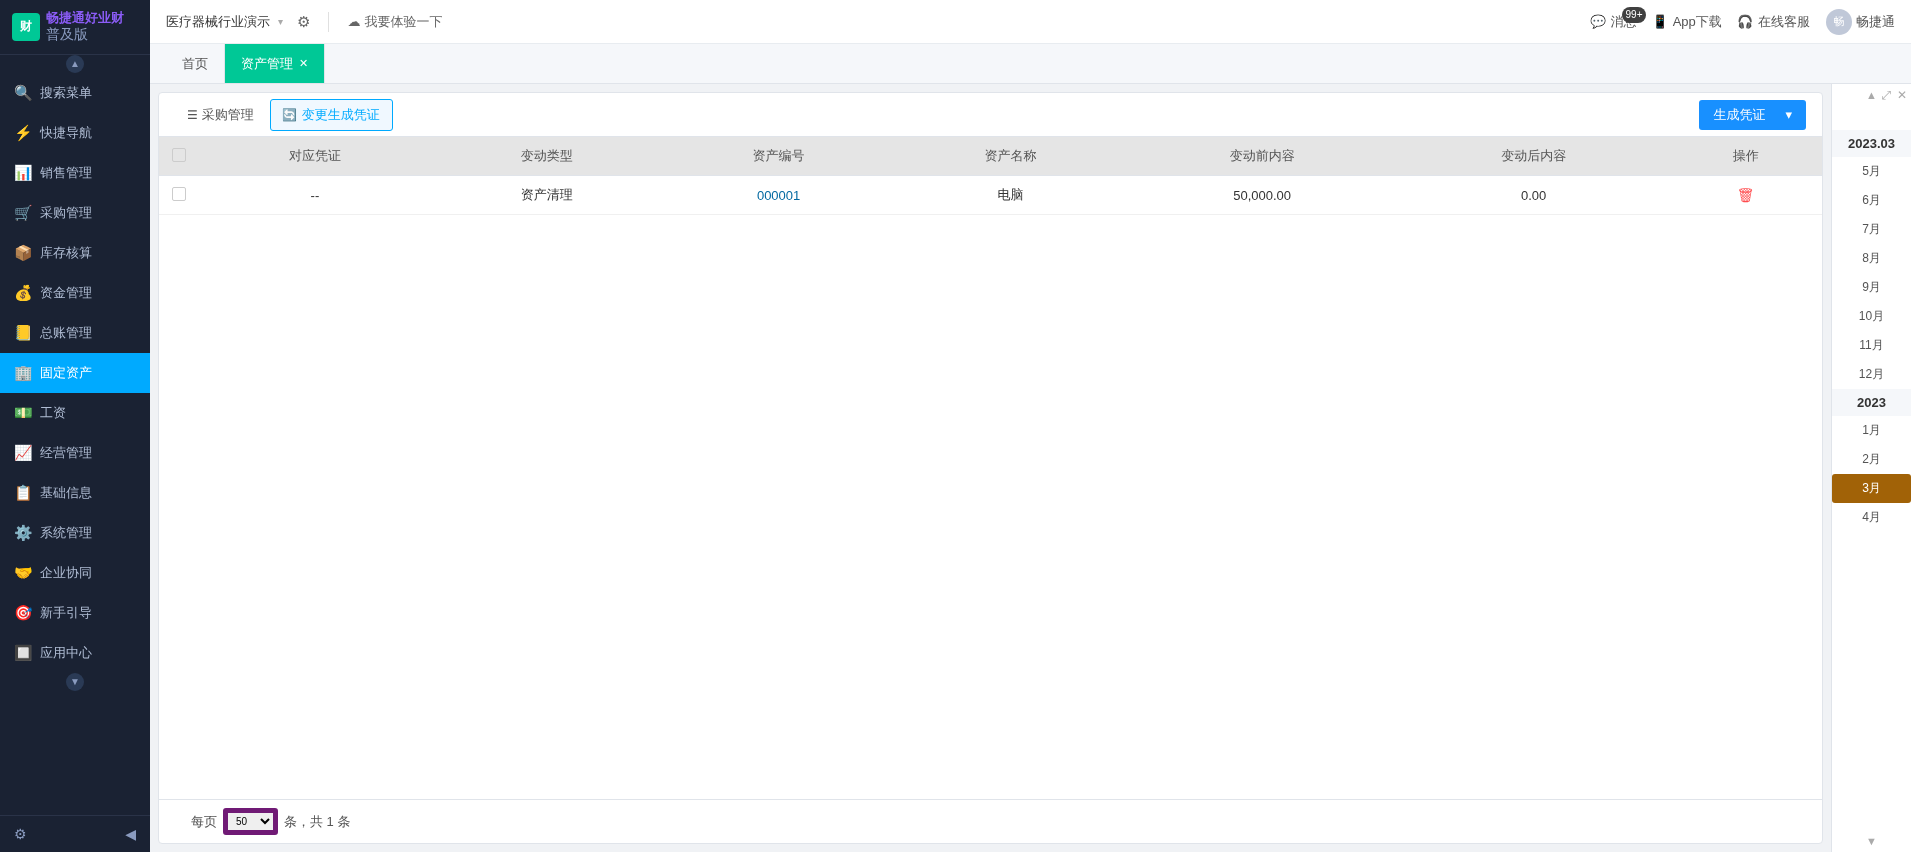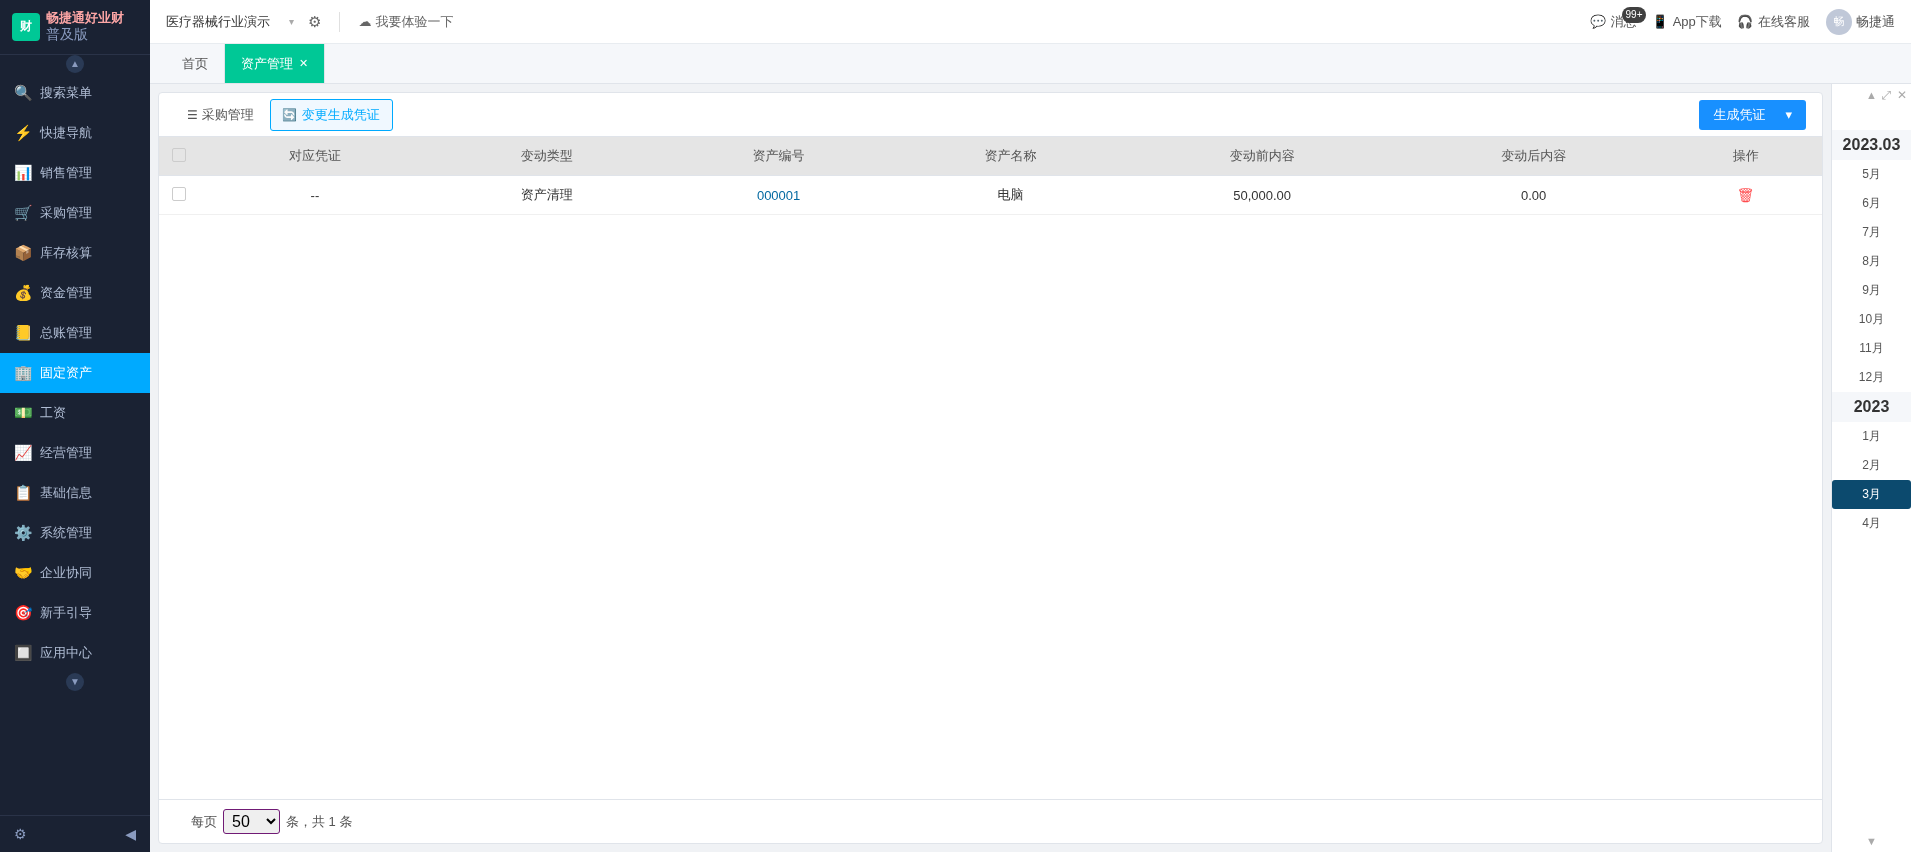--- a/index.html
+++ b/index.html
@@ -22,21 +22,21 @@
       gap: 6px;
       border-bottom: 1px solid #2a3348;
     }
     .sidebar-logo-icon {
       width: 28px; height: 28px;
       background: #00c896;
       border-radius: 4px;
       display: flex; align-items: center; justify-content: center;
       color: white; font-size: 12px; font-weight: bold;
     }
-    .sidebar-logo-text { color: #fca5a5; font-size: 13px; font-weight: bold; line-height: 1.2; }
+    .sidebar-logo-text { color: #8b5cf6; font-size: 13px; font-weight: bold; line-height: 1.2; }
     .sidebar-logo-sub { color: #8a9bbf; font-size: 14px; }
     .sidebar-scroll {
       flex: 1;
       overflow-y: auto;
       overflow-x: hidden;
     }
     .sidebar-scroll::-webkit-scrollbar { width: 4px; }
     .sidebar-scroll::-webkit-scrollbar-thumb { background: #3a4a6a; }
     .sidebar-item {
       display: flex; align-items: center; gap: 8px;
@@ -78,21 +78,21 @@
       background: #fff;
       height: 44px;
       display: flex;
       align-items: center;
       padding: 0 16px;
       border-bottom: 1px solid #e8ecf0;
       gap: 10px;
       flex-shrink: 0;
     }
     .topbar-company {
-      display: flex; align-items: center; gap: 19px;
+      display: flex; align-items: center; gap: 8px;
       font-size: 13px; color: #333; cursor: pointer;
     }
     .topbar-company-chevron { color: #aaa; font-size: 10px; }
     .topbar-gear { color: #666; font-size: 15px; cursor: pointer; margin-left: 4px; }
     .topbar-divider { width: 1px; height: 20px; background: #e0e0e0; margin: 0 8px; }
     .topbar-experience {
       display: flex; align-items: center; gap: 4px;
       color: #666; font-size: 13px; cursor: pointer;
     }
     .topbar-right {
@@ -238,24 +238,24 @@
     .pagination {
       height: 44px;
       display: flex; align-items: center;
       padding: 0 32px;
       border-top: 1px solid #e0e4ea;
       gap: 6px;
       flex-shrink: 0;
       font-size: 13px; color: #555;
     }
     .page-select {
-      border: 1px solid #701a75;
+      border: 5px solid #701a75;
       border-radius: 3px;
       padding: 2px 4px;
-      font-size: 16px;
+      font-size: 10px;
     }
 
     
     .side-calendar {
       width: 80px;
       background: #fff;
       border-left: 1px solid #e0e4ea;
       display: flex;
       flex-direction: column;
       height: 100%;
@@ -279,24 +279,24 @@
     .cal-items::-webkit-scrollbar-thumb { background: #ccc; }
     .cal-item {
       padding: 6px 10px;
       font-size: 12px;
       color: #555;
       cursor: pointer;
       text-align: center;
     }
     .cal-item.year-label {
       font-weight: bold; color: #333; background: #f5f7fa;
-      font-size: 16px;
+      font-size: 13px;
     }
     .cal-item.active-month {
-      background: #0c4a6e;
+      background: #a16207;
       color: #fff;
       border-radius: 3px;
     }
     .cal-scroll-up, .cal-scroll-down {
       display: flex; align-items: center; justify-content: center;
       height: 22px; color: #aaa; cursor: pointer; font-size: 11px;
     }
   </style>
 </head>
 <body>

